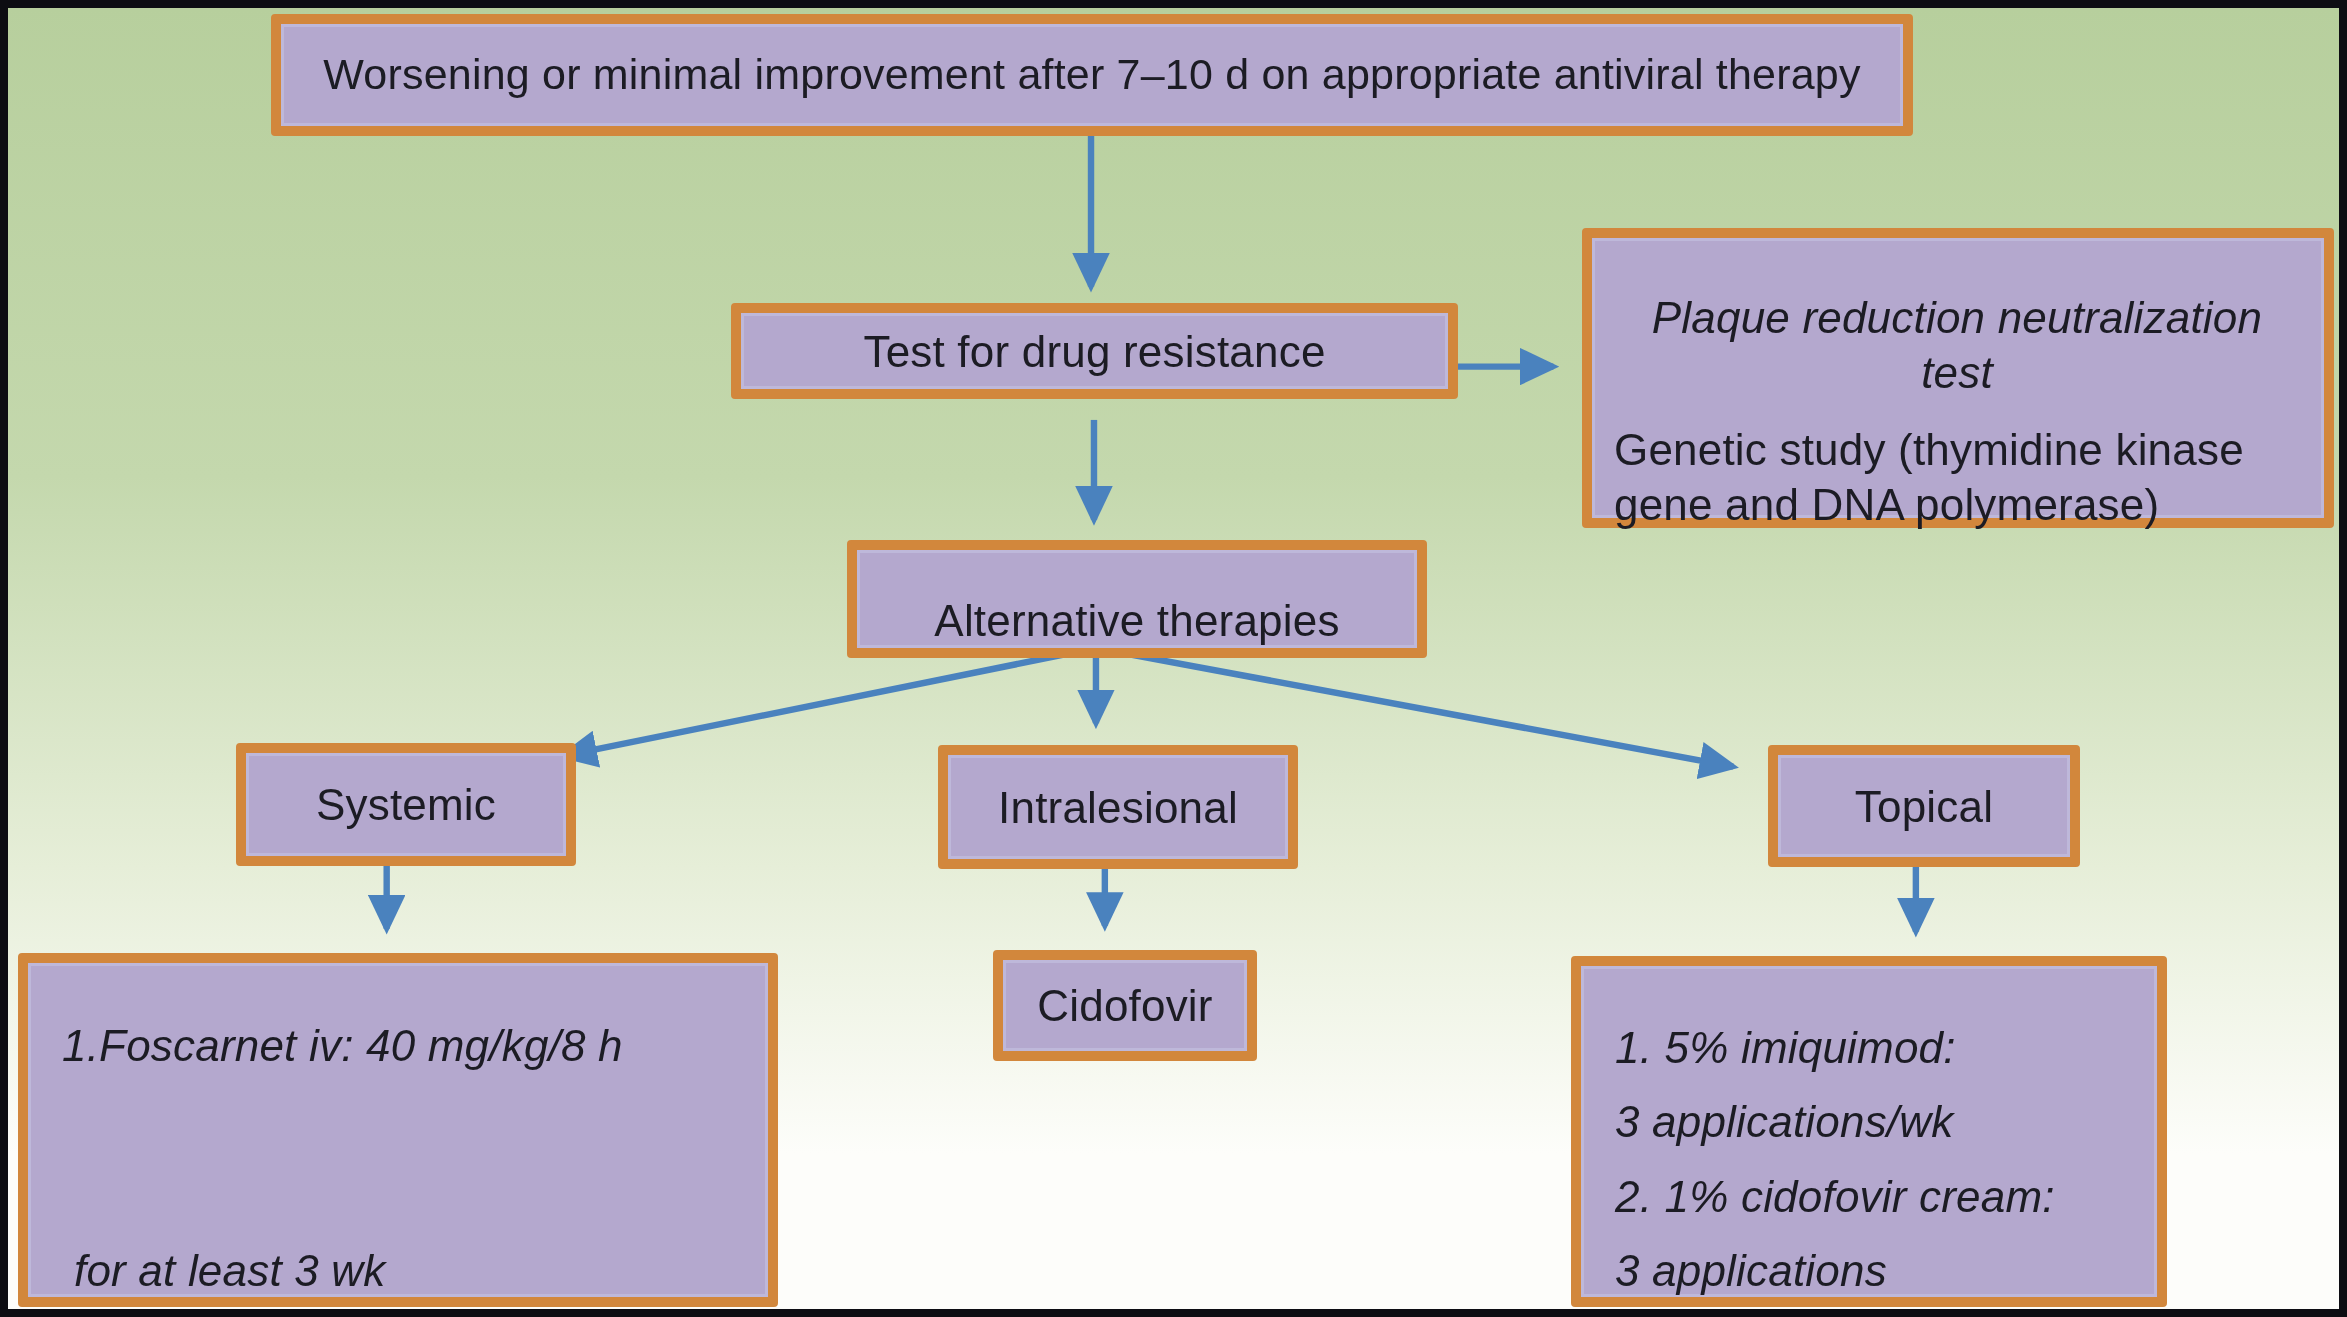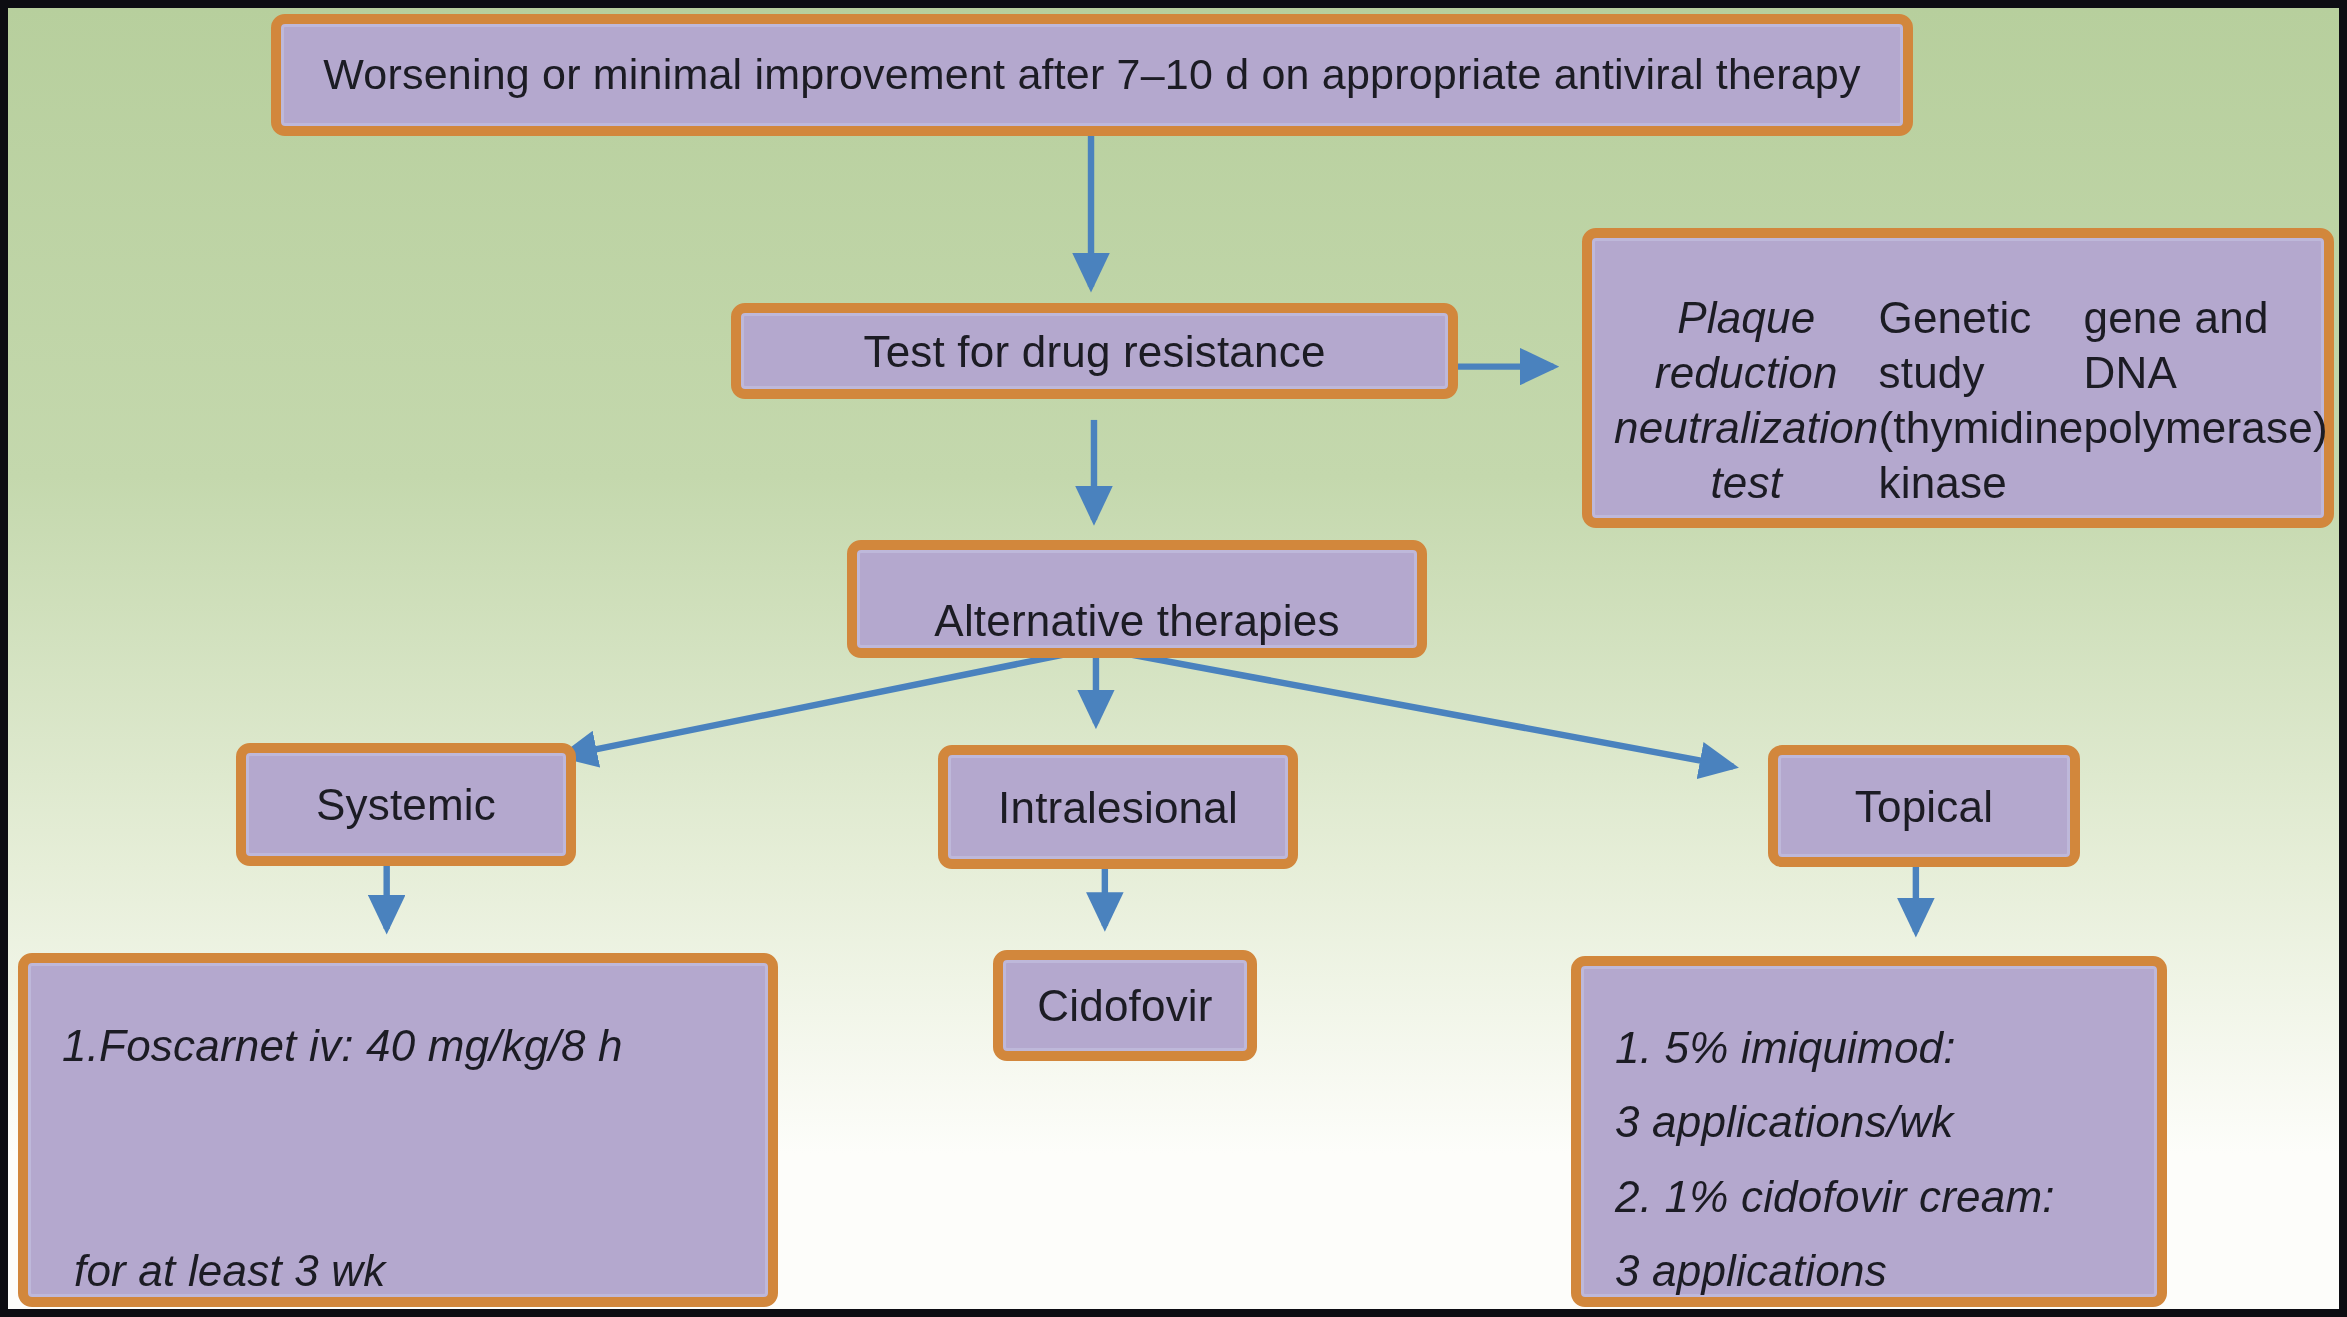--- a/index.html
+++ b/index.html
@@ -29,41 +29,41 @@
     overflow:hidden;
   }
   svg.connectors{position:absolute;left:0;top:0;width:100%;height:100%;}
   svg.connectors line{stroke:var(--arrow);stroke-width:6.5;}
   #ah path{fill:var(--arrow);}
   .node{
     position:absolute;
     box-sizing:border-box;
     background:var(--node-fill);
     border:10px solid var(--node-border);
-    border-radius:14px;
+    border-radius:4px;
     box-shadow:inset 0 0 0 3px rgba(210,215,240,.35);
     display:flex;
     align-items:center;
     justify-content:center;
     text-align:center;
     font-size:44px;
     line-height:1.25;
     letter-spacing:.2px;
   }
   .node.detail{
     flex-direction:column;
     align-items:flex-start;
     justify-content:space-between;
     text-align:left;
     font-style:italic;
   }
   
   #n-start        {left:263px;  top:6px;   width:1642px; height:122px; font-size:43px;}
   #n-test         {left:723px;  top:295px; width:727px;  height:96px;}
-  #n-side         {left:1574px; top:220px; width:752px;  height:300px; flex-direction:row; align-items:flex-start; justify-content:flex-start; text-align:left; padding:52px 24px 0 22px; line-height:55px;}
+  #n-side         {left:1574px; top:220px; width:752px;  height:300px; flex-direction:column; align-items:flex-start; justify-content:flex-start; text-align:left; padding:52px 24px 0 22px; line-height:55px;}
   #n-side .c-line{width:100%;text-align:center;margin-bottom:22px;font-style:italic;}
   #n-alt          {left:839px;  top:532px; width:580px;  height:118px;align-items:flex-end;}
   #n-systemic     {left:228px;  top:735px; width:340px;  height:123px;}
   #n-intralesional{left:930px;  top:737px; width:360px;  height:124px;}
   #n-topical      {left:1760px; top:737px; width:312px;  height:122px;}
   #n-sysdetail    {left:10px;   top:945px; width:760px;  height:354px; padding:56px 20px 0 34px; line-height:53px;}
   #n-cidofovir    {left:985px;  top:942px; width:264px;  height:111px;}
   #n-topdetail    {left:1563px; top:948px; width:596px;  height:351px; padding:55px 20px 0 34px; line-height:53px;}
   .indent{padding-left:12px;}
   .gap-lg{margin-top:92px;}

